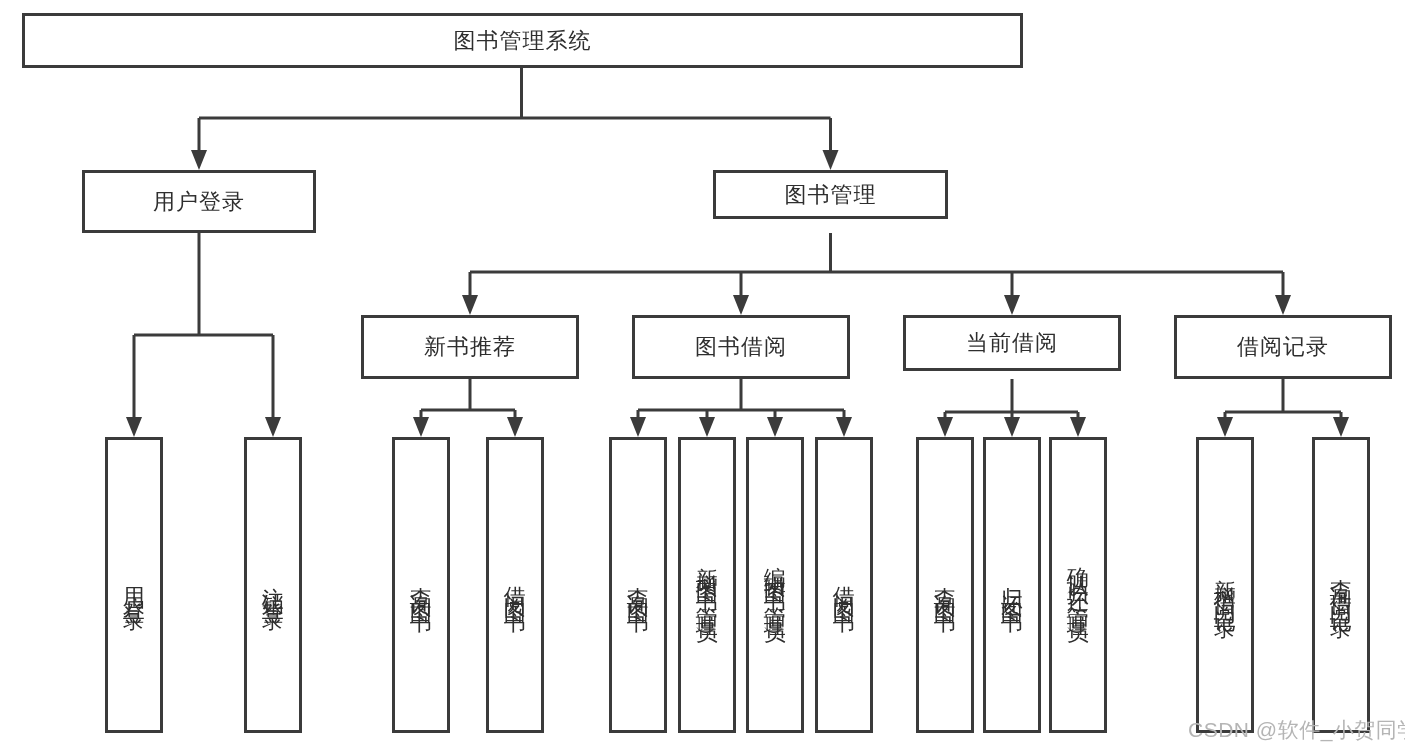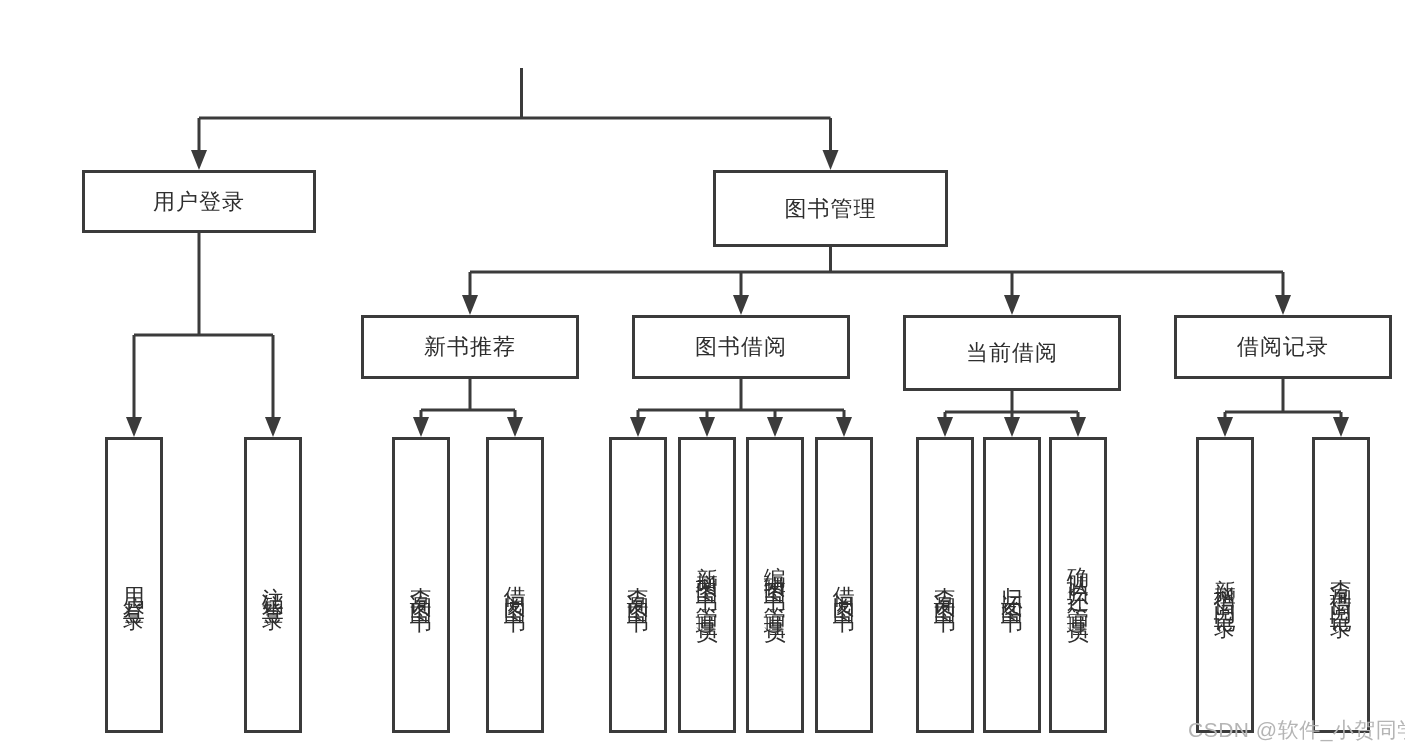--- a/index.html
+++ b/index.html
@@ -100,35 +100,38 @@
     <path d="M1012 379 V412 M945 412 H1078 M945 412 V418 M1012 412 V418 M1078 412 V418"></path>
     <polygon points="937,417 953,417 945,437"></polygon>
     <polygon points="1004,417 1020,417 1012,437"></polygon>
     <polygon points="1070,417 1086,417 1078,437"></polygon>
 
     <path d="M1283 379 V412 M1225 412 H1341 M1225 412 V418 M1341 412 V418"></path>
     <polygon points="1217,417 1233,417 1225,437"></polygon>
     <polygon points="1333,417 1349,417 1341,437"></polygon>
   </svg>
 
+  <div class="box h" style="left:22px;top:13px;width:1001px;height:55px">
+    <span>图书管理系统</span>
+  </div>
 
   <div class="box h" style="left:82px;top:170px;width:234px;height:63px">
     <span>用户登录</span>
   </div>
-  <div class="box h" style="left:713px;top:170px;width:235px;height:77px">
+  <div class="box h" style="left:713px;top:170px;width:235px;height:49px">
     <span>图书管理</span>
   </div>
 
   <div class="box h" style="left:632px;top:315px;width:218px;height:64px">
     <span>图书借阅</span>
   </div>
   <div class="box h" style="left:361px;top:315px;width:218px;height:64px">
     <span>新书推荐</span>
   </div>
-  <div class="box h" style="left:903px;top:315px;width:218px;height:76px">
+  <div class="box h" style="left:903px;top:315px;width:218px;height:56px">
     <span>当前借阅</span>
   </div>
   <div class="box h" style="left:1174px;top:315px;width:218px;height:64px">
     <span>借阅记录</span>
   </div>
 
   <div class="box v" style="left:105px;top:437px;width:58px;height:296px">
     <span>用户登录</span>
   </div>
   <div class="box v" style="left:244px;top:437px;width:58px;height:296px">

